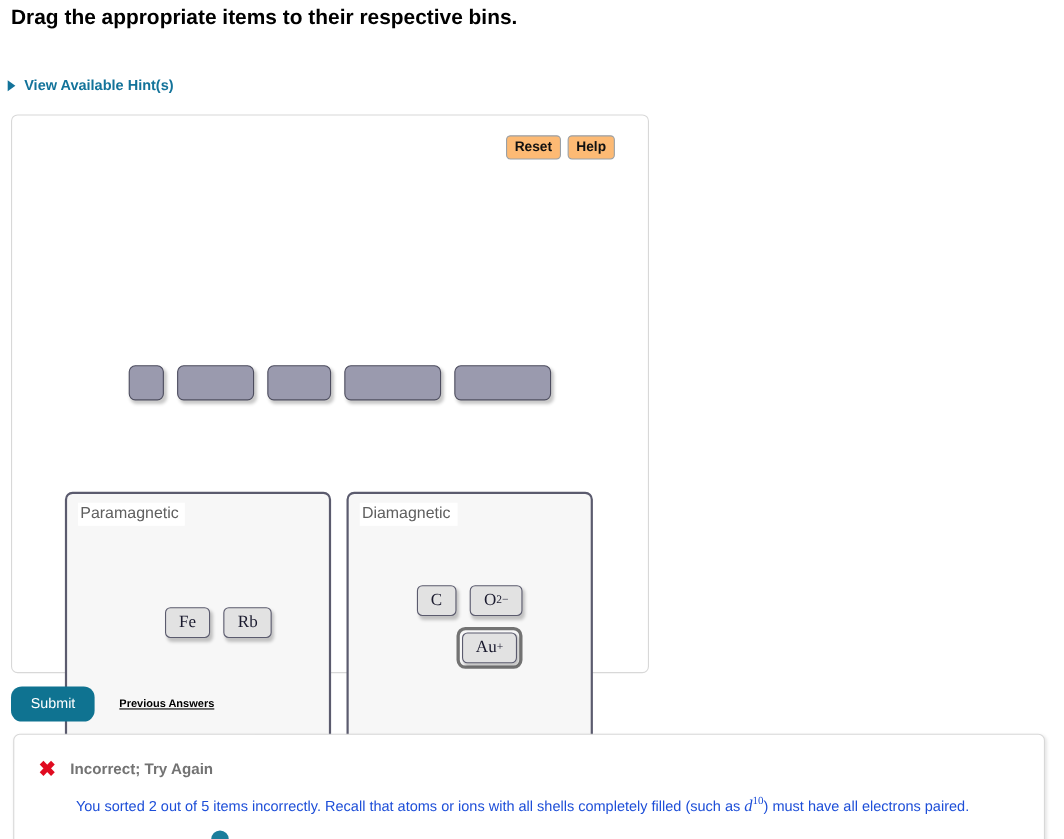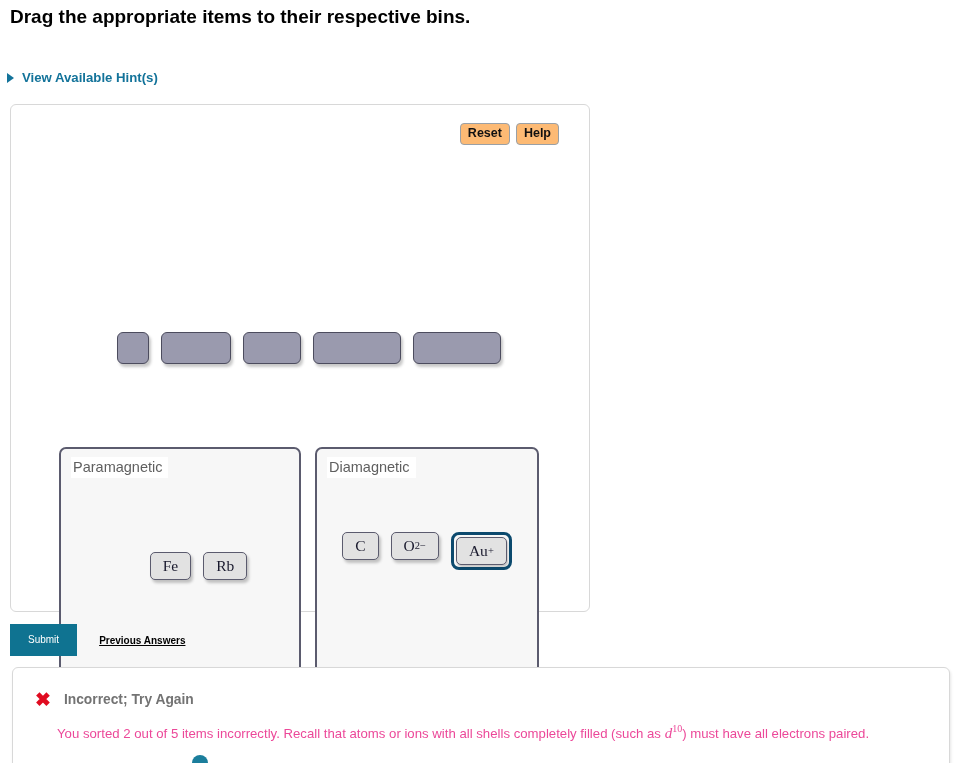--- a/index.html
+++ b/index.html
@@ -149,45 +149,46 @@
     display: flex;
     align-items: center;
     justify-content: center;
     padding: 0 12px;
     box-sizing: border-box;
     cursor: move;
     white-space: nowrap;
   }
   .chip sup { font-size: 10.5px; vertical-align: super; line-height: 0; }
   .chip-selected {
-    border: 3px solid #0c4a6e;
+    border: 3px solid #737373;
     border-radius: 8px;
     padding: 2px;
     background: transparent;
     box-shadow: none;
     display: inline-block;
+    margin-left: 36px;
   }
   .chip-selected .chip { box-shadow: 1px 2px 2px rgba(0,0,0,0.20); }
 
   
   .submit-row {
     position: absolute;
     left: 10px;
     top: 624px;
     display: flex;
     align-items: center;
     gap: 22px;
   }
   .submit-btn {
     background: #0f7391;
     color: #ffffff;
     border: none;
-    border-radius: 0;
+    border-radius: 10px;
     font-family: "Liberation Sans", sans-serif;
-    font-size: 10px;
+    font-size: 13px;
     padding: 7px 18px 8px 18px;
     line-height: 17px;
     cursor: pointer;
   }
   .prev-answers {
     color: #000000;
     font-weight: bold;
     font-size: 10px;
     text-decoration: underline;
     cursor: pointer;
@@ -221,25 +222,25 @@
     font-weight: bold;
     line-height: 19px;
   }
   .fb-title {
     font-size: 13.8px;
     font-weight: bold;
     color: #737373;
   }
   .fb-body {
     position: absolute;
-    left: 44px;
+    left: 56px;
     top: 52px;
     width: 862px;
     font-size: 13.2px;
-    color: #ec4899;
+    color: #1d4ed8;
     line-height: 18px;
   }
   .mathvar {
     font-family: "Liberation Serif", serif;
     font-style: italic;
     font-size: 15px;
   }
   .mathvar sup { font-style: normal; font-size: 10px; }
 
   .fb-dot {

